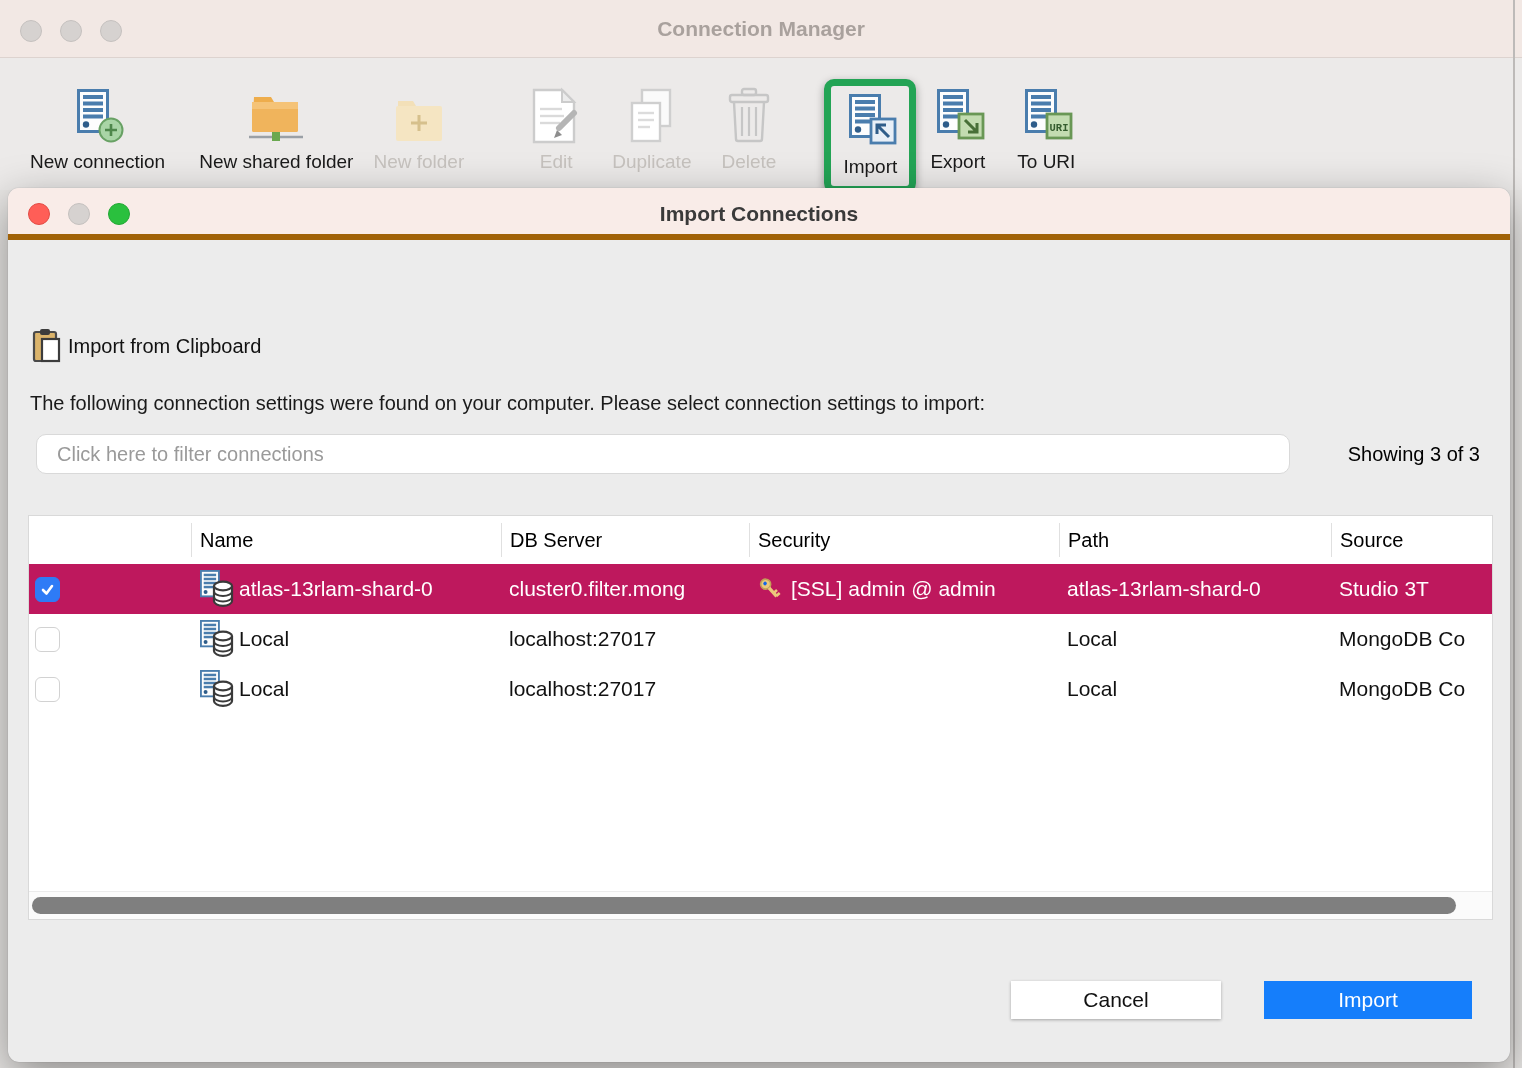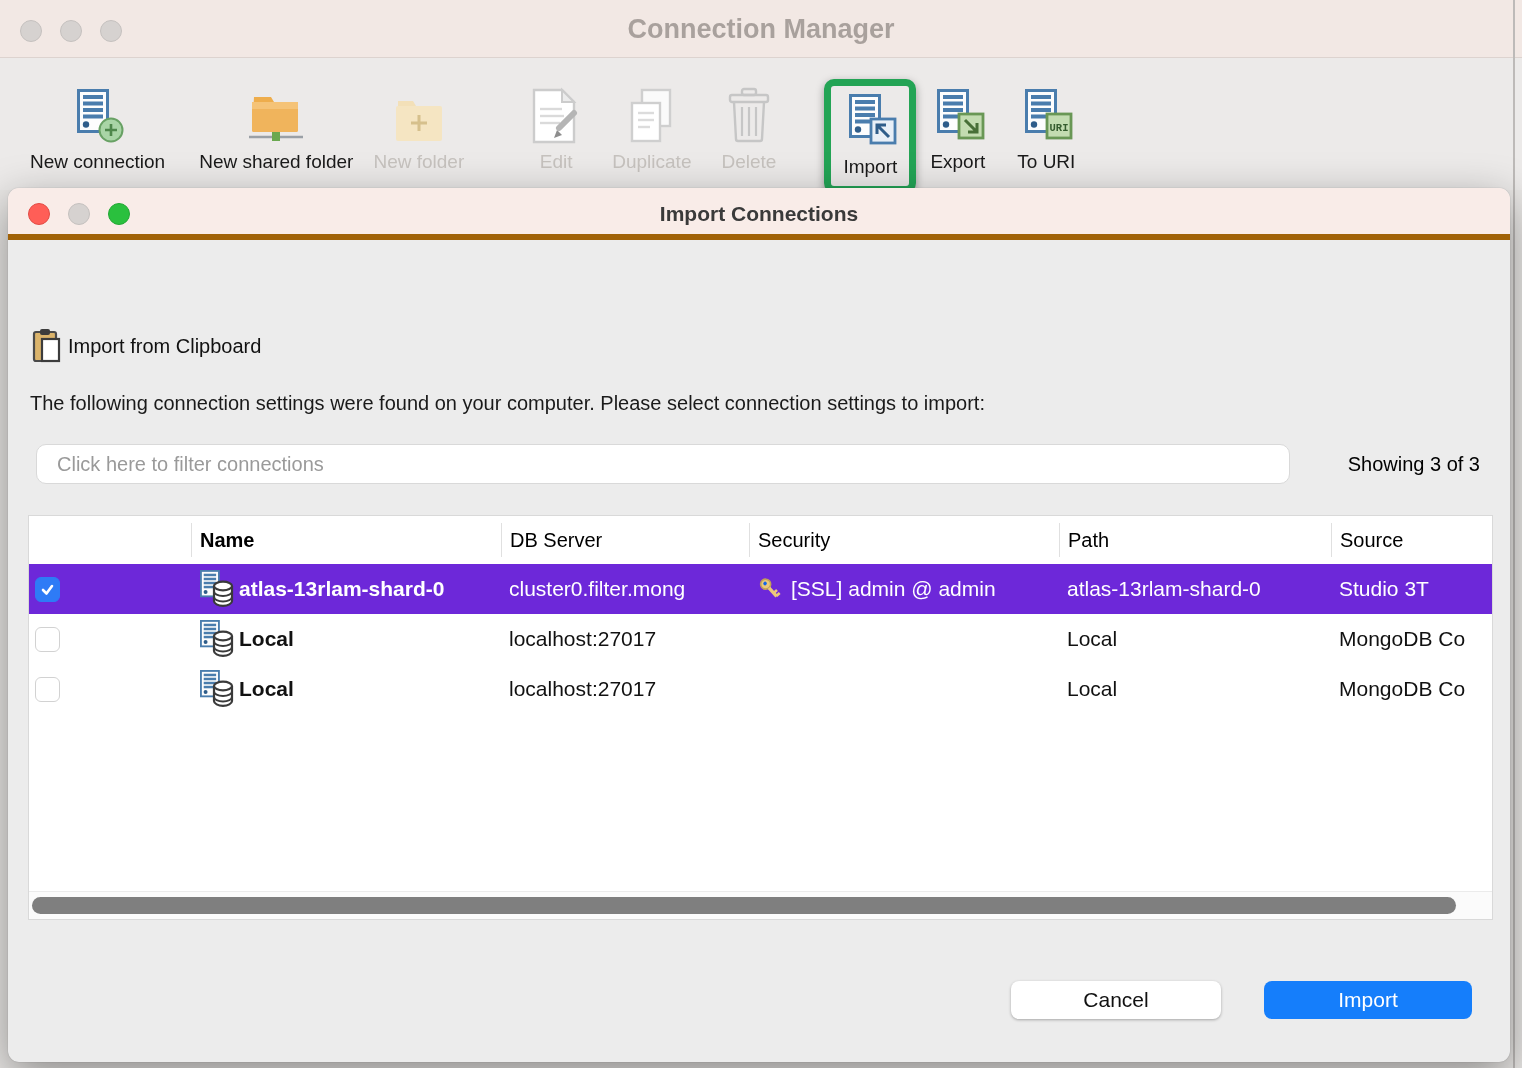--- a/index.html
+++ b/index.html
@@ -9,21 +9,21 @@
     background:#e9e7e5;
     position:relative;
   }
   
   .main-window { position:absolute; left:0; top:0; width:1522px; height:190px; background:#eceae9; }
   .edge-line { position:absolute; left:1513px; top:0; width:2px; height:1068px; background:#bdbab8; }
   .main-titlebar {
     position:relative; height:58px; background:#f2e8e4; border-bottom:1px solid #ddd3cf;
   }
   .main-title {
-    text-align:center; line-height:58px; font-size:27px; font-weight:bold; color:#a9a19d;
+    text-align:center; line-height:58px; font-size:21px; font-weight:bold; color:#a9a19d;
   }
   .lights { position:absolute; left:20px; top:20px; display:flex; gap:18px; }
   .light { width:22px; height:22px; border-radius:50%; }
   .light.gray  { background:#d6d2d0; border:1px solid #c5c1bf; }
   .light.red   { background:#ff5e57; border:1px solid #e24b45; }
   .light.green { background:#2ac03e; border:1px solid #23a835; }
   
   .toolbar {
     position:relative; height:131px; background:#eceae9;
     display:flex; align-items:flex-end;
@@ -65,66 +65,66 @@
   .stepper {
     position:absolute; right:5px; top:5px; width:30px; height:30px;
     background:#2e7bf6; border-radius:7px; display:flex; align-items:center; justify-content:center;
   }
   
   .actions-row { position:absolute; left:22px; top:140px; display:flex; gap:28px; align-items:center; }
   .action-btn { display:flex; align-items:center; gap:4px; font-size:20px; color:#111; cursor:default; }
   
   .instruction { position:absolute; left:22px; top:204px; font-size:20px; color:#1a1a1a; }
   
-  .filter-row { position:absolute; left:0; top:256px; width:100%; height:32px; }
+  .filter-row { position:absolute; left:0; top:246px; width:100%; height:32px; }
   .filter-input {
     position:absolute; left:28px; top:0; width:1254px; height:40px;
     border:1px solid #d9d9d9; border-radius:10px; background:#fff;
     font-size:20px; padding:0 20px; color:#333; outline:none;
     font-family:"Liberation Sans","DejaVu Sans",sans-serif;
   }
   .filter-input::placeholder { color:#9a9a9a; }
   .showing { position:absolute; right:30px; line-height:40px; font-size:20px; color:#000000; }
   
   .table {
     position:absolute; left:20px; top:327px; width:1465px; height:405px;
     background:#fff; border:1px solid #d9d9d9;
   }
   .t-header { display:flex; height:48px; align-items:center; font-size:20px; color:#000; }
   .t-header .cell { border-left:1px solid #e0e0e0; height:34px; line-height:34px; }
   .t-header .cell.c0 { border-left:none; }
   .cell { padding-left:8px; overflow:hidden; white-space:nowrap; }
   .c0 { width:162px; flex:none; padding-left:6px; }
-  .c1 { width:310px; flex:none;font-weight:bold; }
+  .c1 { width:310px; flex:none; }
   .c2 { width:248px; flex:none; }
   .c3 { width:310px; flex:none; }
   .c4 { width:272px; flex:none; }
   .c5 { flex:1; }
   .t-row { display:flex; height:50px; align-items:center; font-size:21px; color:#111; }
-  .t-row.selected { background:#6d28d9; color:#fff; }
+  .t-row.selected { background:#be185d; color:#fff; }
   .t-row .c1 { display:flex; align-items:center; gap:4px; padding-left:6px; overflow:visible; }
   .t-row .c2 { overflow:visible; }
   .t-row .c3 { display:flex; align-items:center; gap:8px; }
   .checkbox {
     width:25px; height:25px; border-radius:6px; background:#fff;
     border:1px solid #d2d2d2; display:flex; align-items:center; justify-content:center;
   }
   .checkbox.checked { background:#2e7bf6; border-color:#2e7bf6; }
   
   .hscroll {
     position:absolute; left:0; bottom:0; width:100%; height:28px;
     background:#fbfbfb; border-top:1px solid #ebebeb;
   }
   .hthumb {
     position:absolute; left:3px; top:5px; height:17px; width:calc(100% - 39px);
     background:#7f7f7f; border-radius:9px;
   }
   
   .btn {
-    position:absolute; top:793px; height:38px; border-radius:8px;
+    position:absolute; top:793px; height:38px; border-radius:0;
     font-size:21px; text-align:center; line-height:38px; cursor:default;
   }
   .btn-cancel { left:1003px; width:210px; background:#fff; color:#111; box-shadow:0 1px 3px rgba(0,0,0,0.3); }
   .btn-import { left:1256px; width:208px; background:#157efb; color:#fff; }
   svg { display:block; }
 </style>
 </head>
 <body>
 
 <svg width="0" height="0" style="position:absolute">

